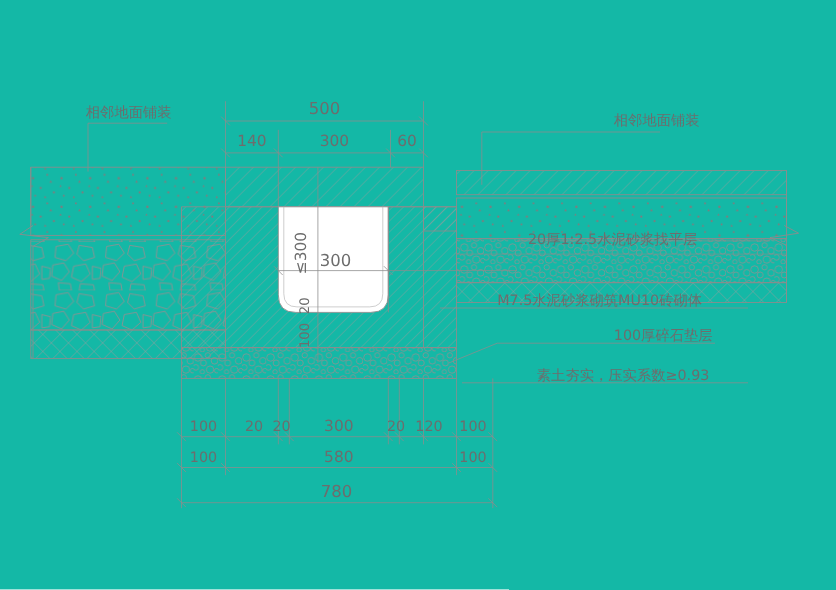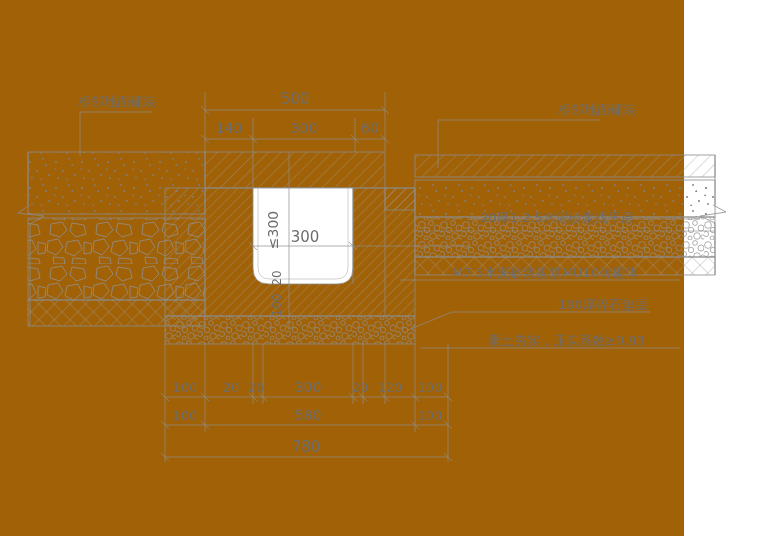--- a/index.html
+++ b/index.html
@@ -1,20 +1,20 @@
 <!DOCTYPE html>
 <html><head>
 <meta charset="utf-8">
 <style>
   html,body{margin:0;padding:0;background:#fff;}
   body{
     font-family:"DejaVu Sans","Liberation Sans",sans-serif;
     width:760px;height:536px;overflow:hidden;
   }
-  #stage{position:relative;width:684px;height:536px;background:#a16207;text-decoration:underline;}
+  #stage{position:relative;width:760px;height:536px;background:#14b8a6;text-decoration:underline;}
   svg{display:block;}
   .txt{font-family:"DejaVu Sans","Liberation Sans",sans-serif;fill:#6d6d6d;}
 </style>
 </head>
 <body>
 
 <div id="stage">
 <svg width="760" height="536" viewBox="0 0 760 536">
 
   <defs>

